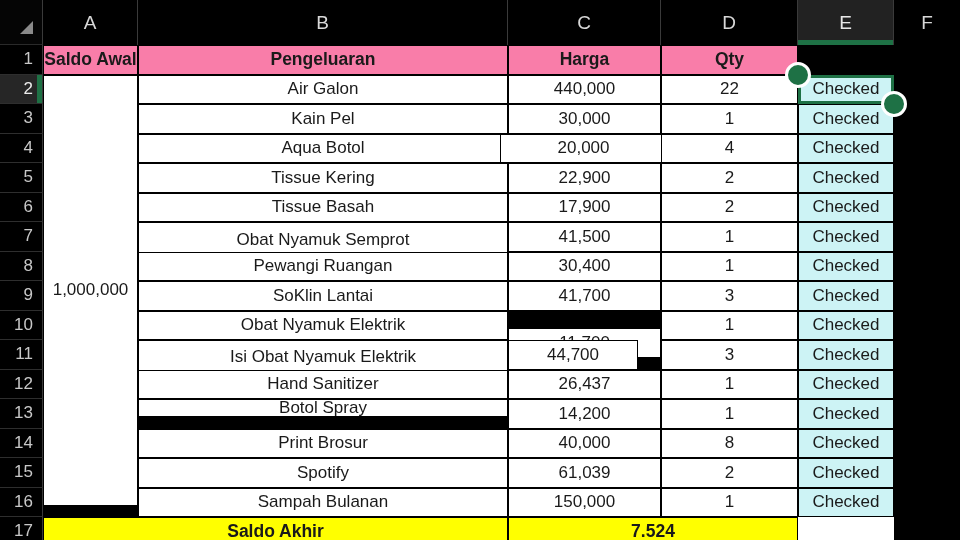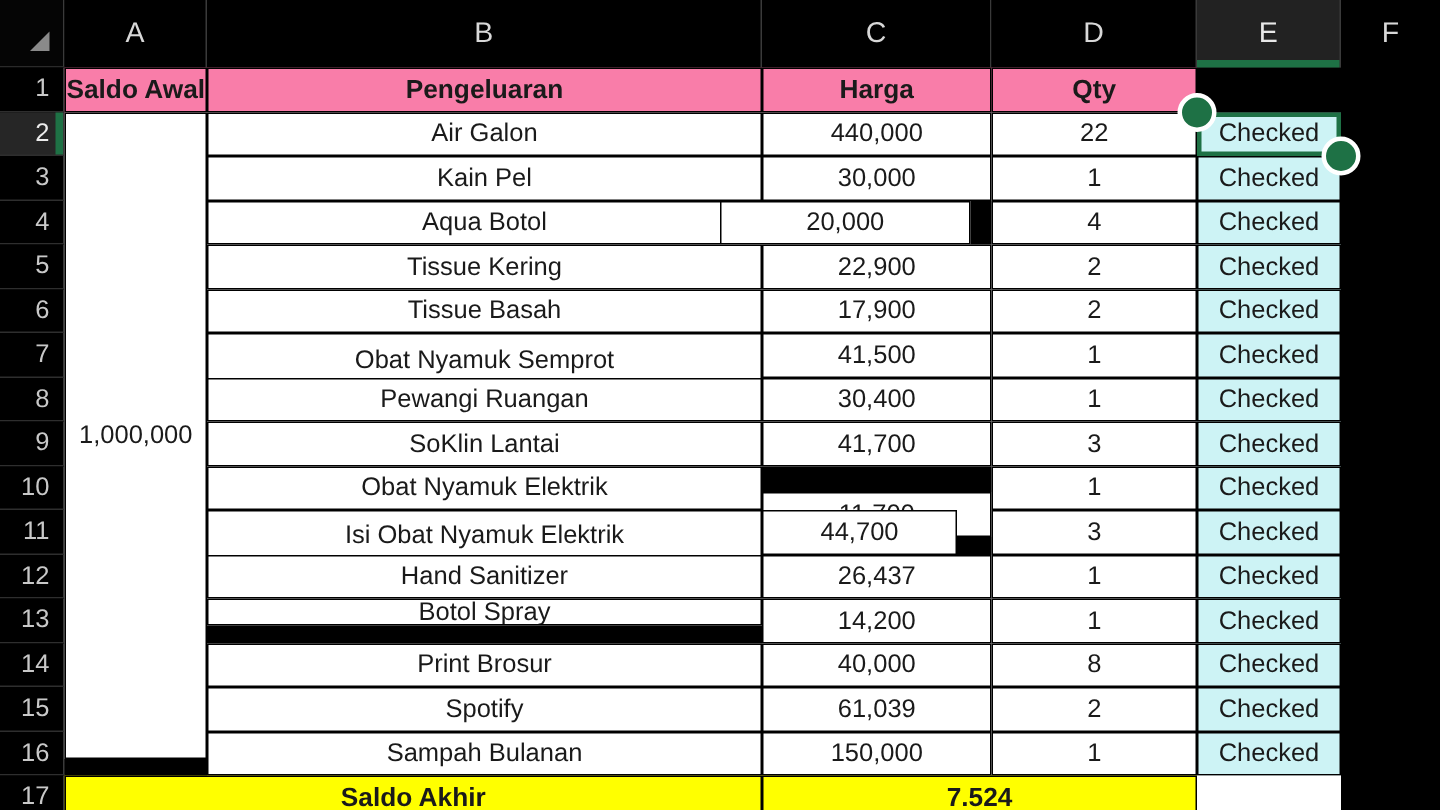--- a/index.html
+++ b/index.html
@@ -224,21 +224,21 @@
       </div>
       <div class="cell" style="left: 661px; top: 104px; width: 137px; height: 29.5px;">
         <span>1</span>
       </div>
       <div class="cell checked" style="left: 798px; top: 104px; width: 96px; height: 29.5px;">
         <span>Checked</span>
       </div>
       <div class="cell" style="left: 138px; top: 133.5px; width: 370px; height: 29.5px;">
         <span>Aqua Botol</span>
       </div>
-      <div class="cell" style="left: 480px; top: 133.5px; width: 167px; height: 29.5px;">
+      <div class="cell" style="left: 500px; top: 133.5px; width: 167px; height: 29.5px;">
         <span>20,000</span>
       </div>
       <div class="cell" style="left: 661px; top: 133.5px; width: 137px; height: 29.5px;">
         <span>4</span>
       </div>
       <div class="cell checked" style="left: 798px; top: 133.5px; width: 96px; height: 29.5px;">
         <span>Checked</span>
       </div>
       <div class="cell" style="left: 138px; top: 163px; width: 370px; height: 29.5px;">
         <span>Tissue Kering</span>

